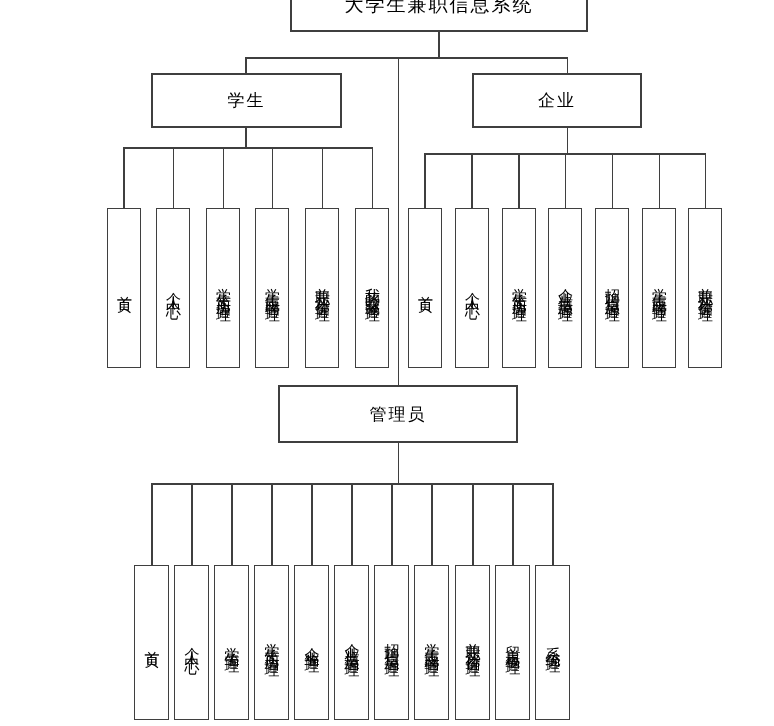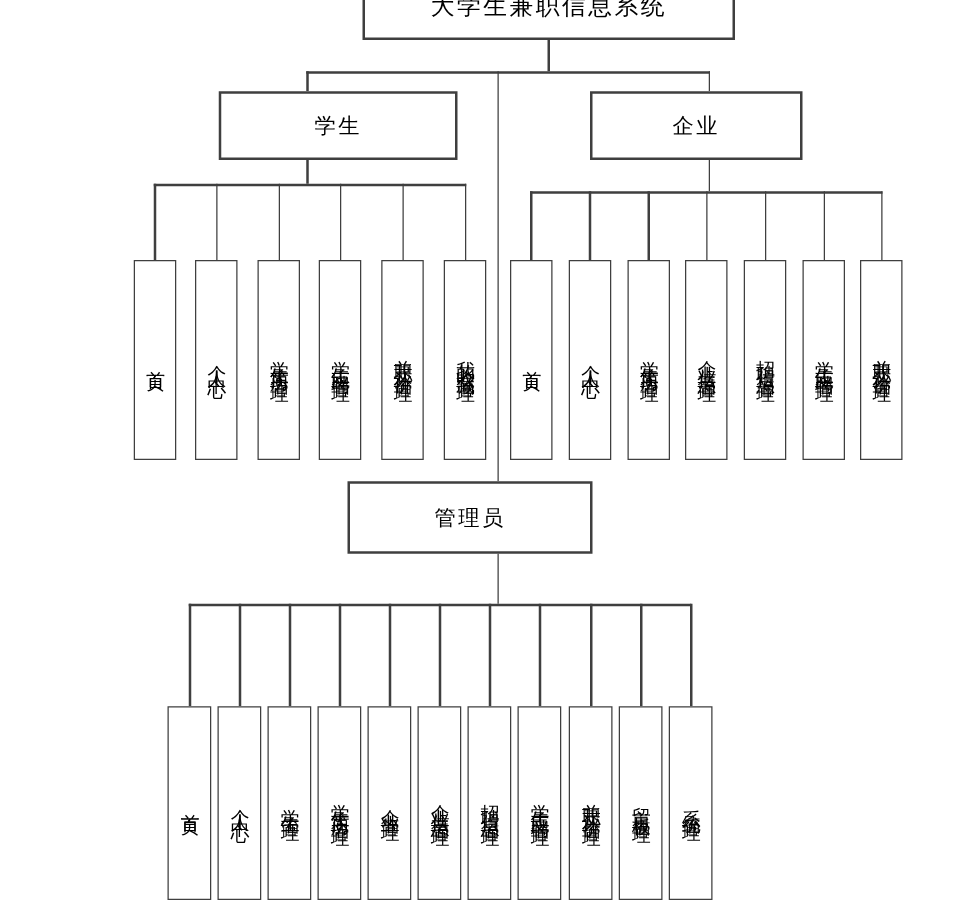--- a/index.html
+++ b/index.html
@@ -48,21 +48,21 @@
     <span>大学生兼职信息系统</span>
   </div>
 
   <div class="vl" style="left:438px;top:32px;height:25px;"></div>
   <div class="hl" style="left:245px;top:57px;width:323px;"></div>
   <div class="vl" style="left:245px;top:57px;height:16px;"></div>
   <div class="vl" style="left:566.5px;top:57px;height:16px;"></div>
 
   <div class="vl" style="left:397.5px;top:57px;height:328px;"></div>
 
-  <div class="bigbox" style="left:151px;top:73px;width:191px;height:55px;margin-left:24px;">
+  <div class="bigbox" style="left:151px;top:73px;width:191px;height:55px;">
     <span>学生</span>
   </div>
   <div class="vl" style="left:245px;top:128px;height:19px;"></div>
   <div class="hl" style="left:123px;top:147px;width:250px;"></div>
   <div class="vl" style="left:123px;top:147px;height:61px;"></div>
   <div class="vl" style="left:172.5px;top:147px;height:61px;"></div>
   <div class="vl" style="left:222.5px;top:147px;height:61px;"></div>
   <div class="vl" style="left:271.5px;top:147px;height:61px;"></div>
   <div class="vl" style="left:321.5px;top:147px;height:61px;"></div>
   <div class="vl" style="left:371.5px;top:147px;height:61px;"></div>
@@ -114,21 +114,21 @@
   <div class="vbox" style="left:595px;">
     <span class="vtext">招聘信息管理</span>
   </div>
   <div class="vbox" style="left:642px;">
     <span class="vtext">学生应聘管理</span>
   </div>
   <div class="vbox" style="left:688px;">
     <span class="vtext">兼职评价管理</span>
   </div>
 
-  <div class="bigbox" style="left:278px;top:385px;width:196px;height:58px;">
+  <div class="bigbox" style="left:278px;top:385px;width:240px;height:58px;">
     <span>管理员</span>
   </div>
   <div class="vl" style="left:397.5px;top:443px;height:40px;"></div>
   <div class="hl" style="left:151px;top:483px;width:402px;"></div>
   <div class="vl" style="left:151px;top:483px;height:82px;"></div>
   <div class="vl" style="left:191px;top:483px;height:82px;"></div>
   <div class="vl" style="left:231px;top:483px;height:82px;"></div>
   <div class="vl" style="left:271px;top:483px;height:82px;"></div>
   <div class="vl" style="left:311px;top:483px;height:82px;"></div>
   <div class="vl" style="left:351px;top:483px;height:82px;"></div>

